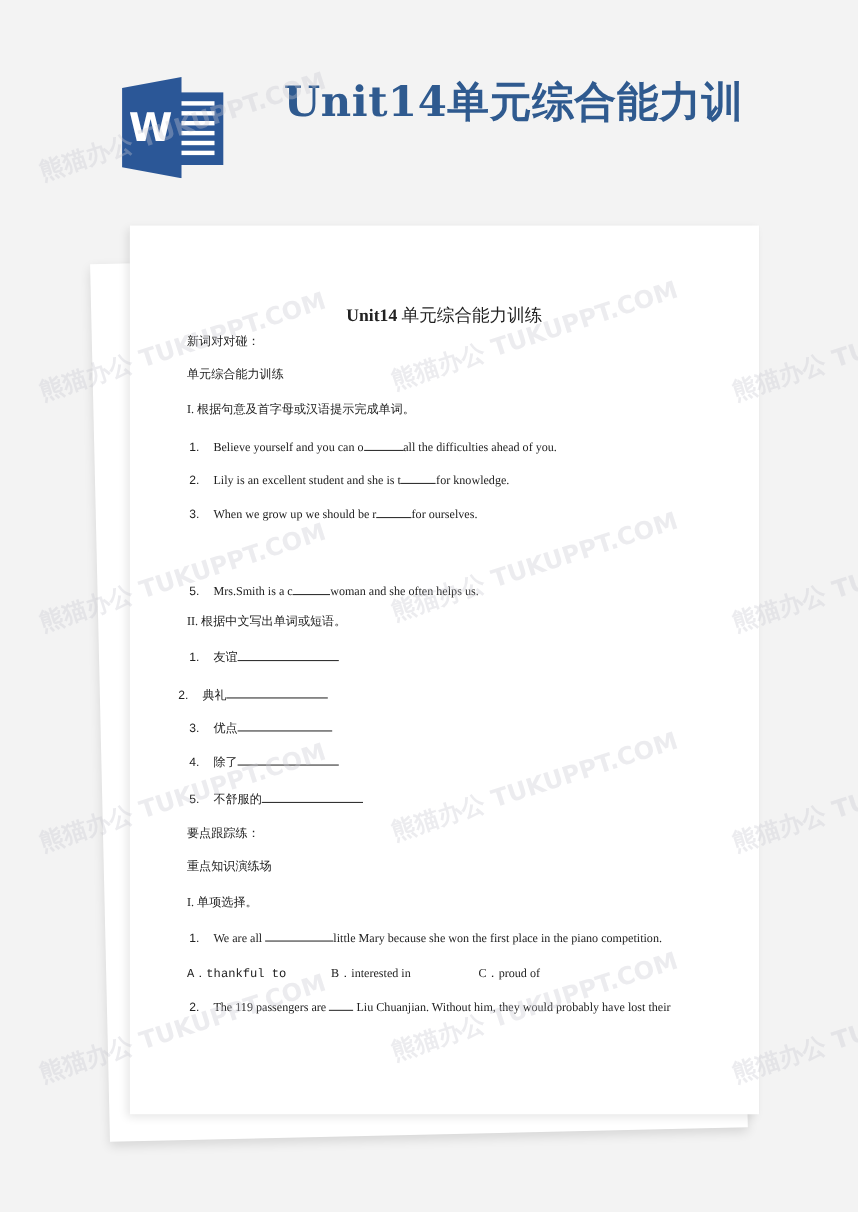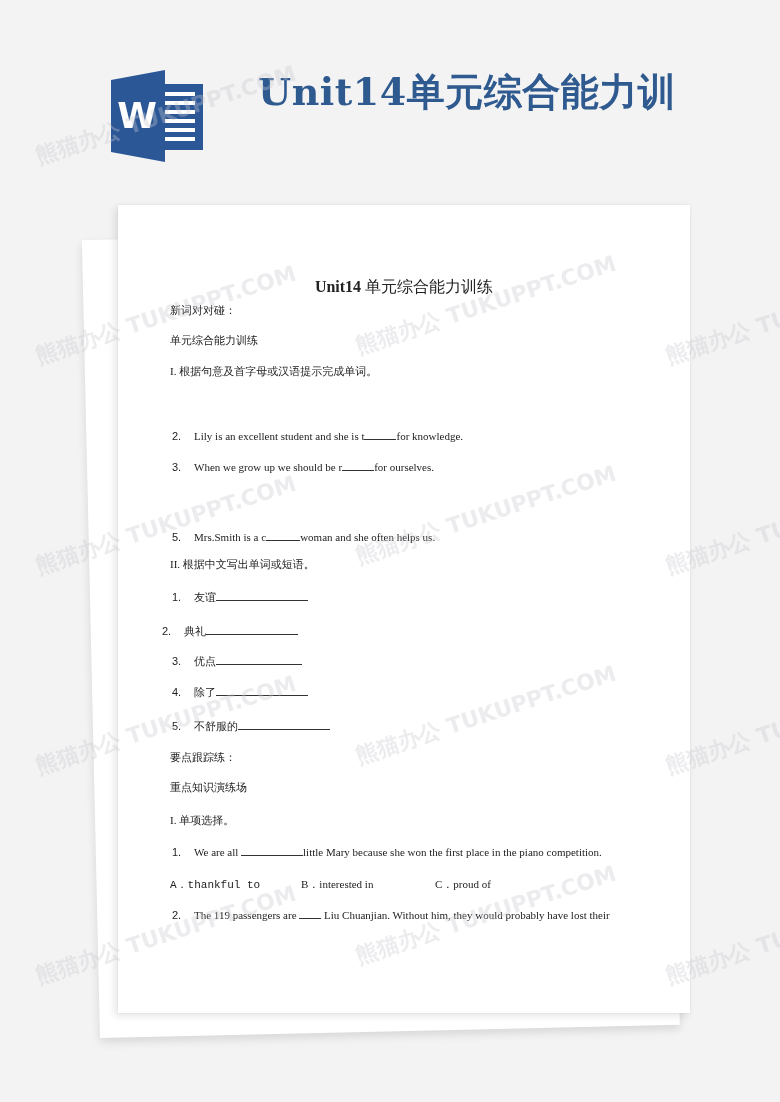--- a/index.html
+++ b/index.html
@@ -58,20 +58,23 @@
 <div class="page-back"></div>
 <div class="page-front">
   <div class="doc">
     <div class="ln doc-title">
       <b>Unit14</b><span>  单元综合能力训练</span>
     </div>
     <div class="ln" style="left:52px;top:98px;">新词对对碰：</div>
     <div class="ln" style="left:52px;top:128px;">单元综合能力训练</div>
     <div class="ln" style="left:52px;top:159px;">I. 根据句意及首字母或汉语提示完成单词。</div>
 
+    <div class="ln" style="left:54px;top:195px;">
+      <span class="num">1.</span><span>Believe yourself and you can o</span><span class="blank" style="width:36px"></span><span>all the difficulties ahead of you.</span>
+    </div>
     <div class="ln" style="left:54px;top:225px;">
       <span class="num">2.</span><span>Lily is an excellent student and she is t</span><span class="blank" style="width:32px"></span><span>for knowledge.</span>
     </div>
     <div class="ln" style="left:54px;top:256px;">
       <span class="num">3.</span><span>When we grow up we should be r</span><span class="blank" style="width:32px"></span><span>for ourselves.</span>
     </div>
     <div class="ln" style="left:54px;top:326px;">
       <span class="num">5.</span><span>Mrs.Smith is a c</span><span class="blank" style="width:34px"></span><span>woman and she often helps us.</span>
     </div>
 

